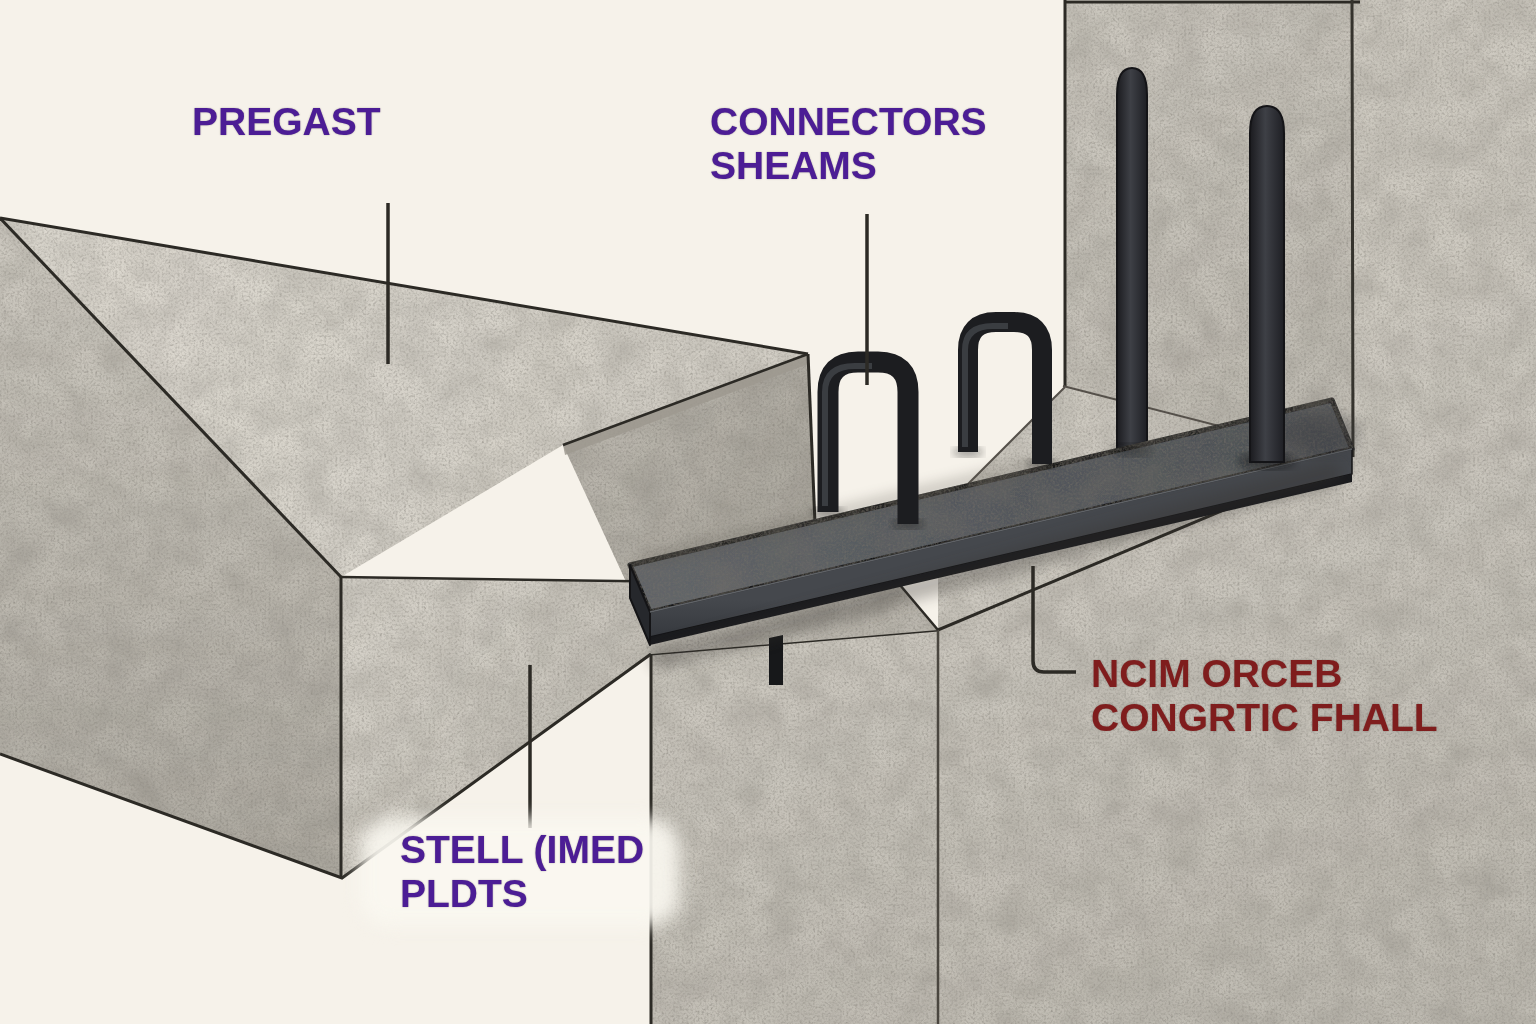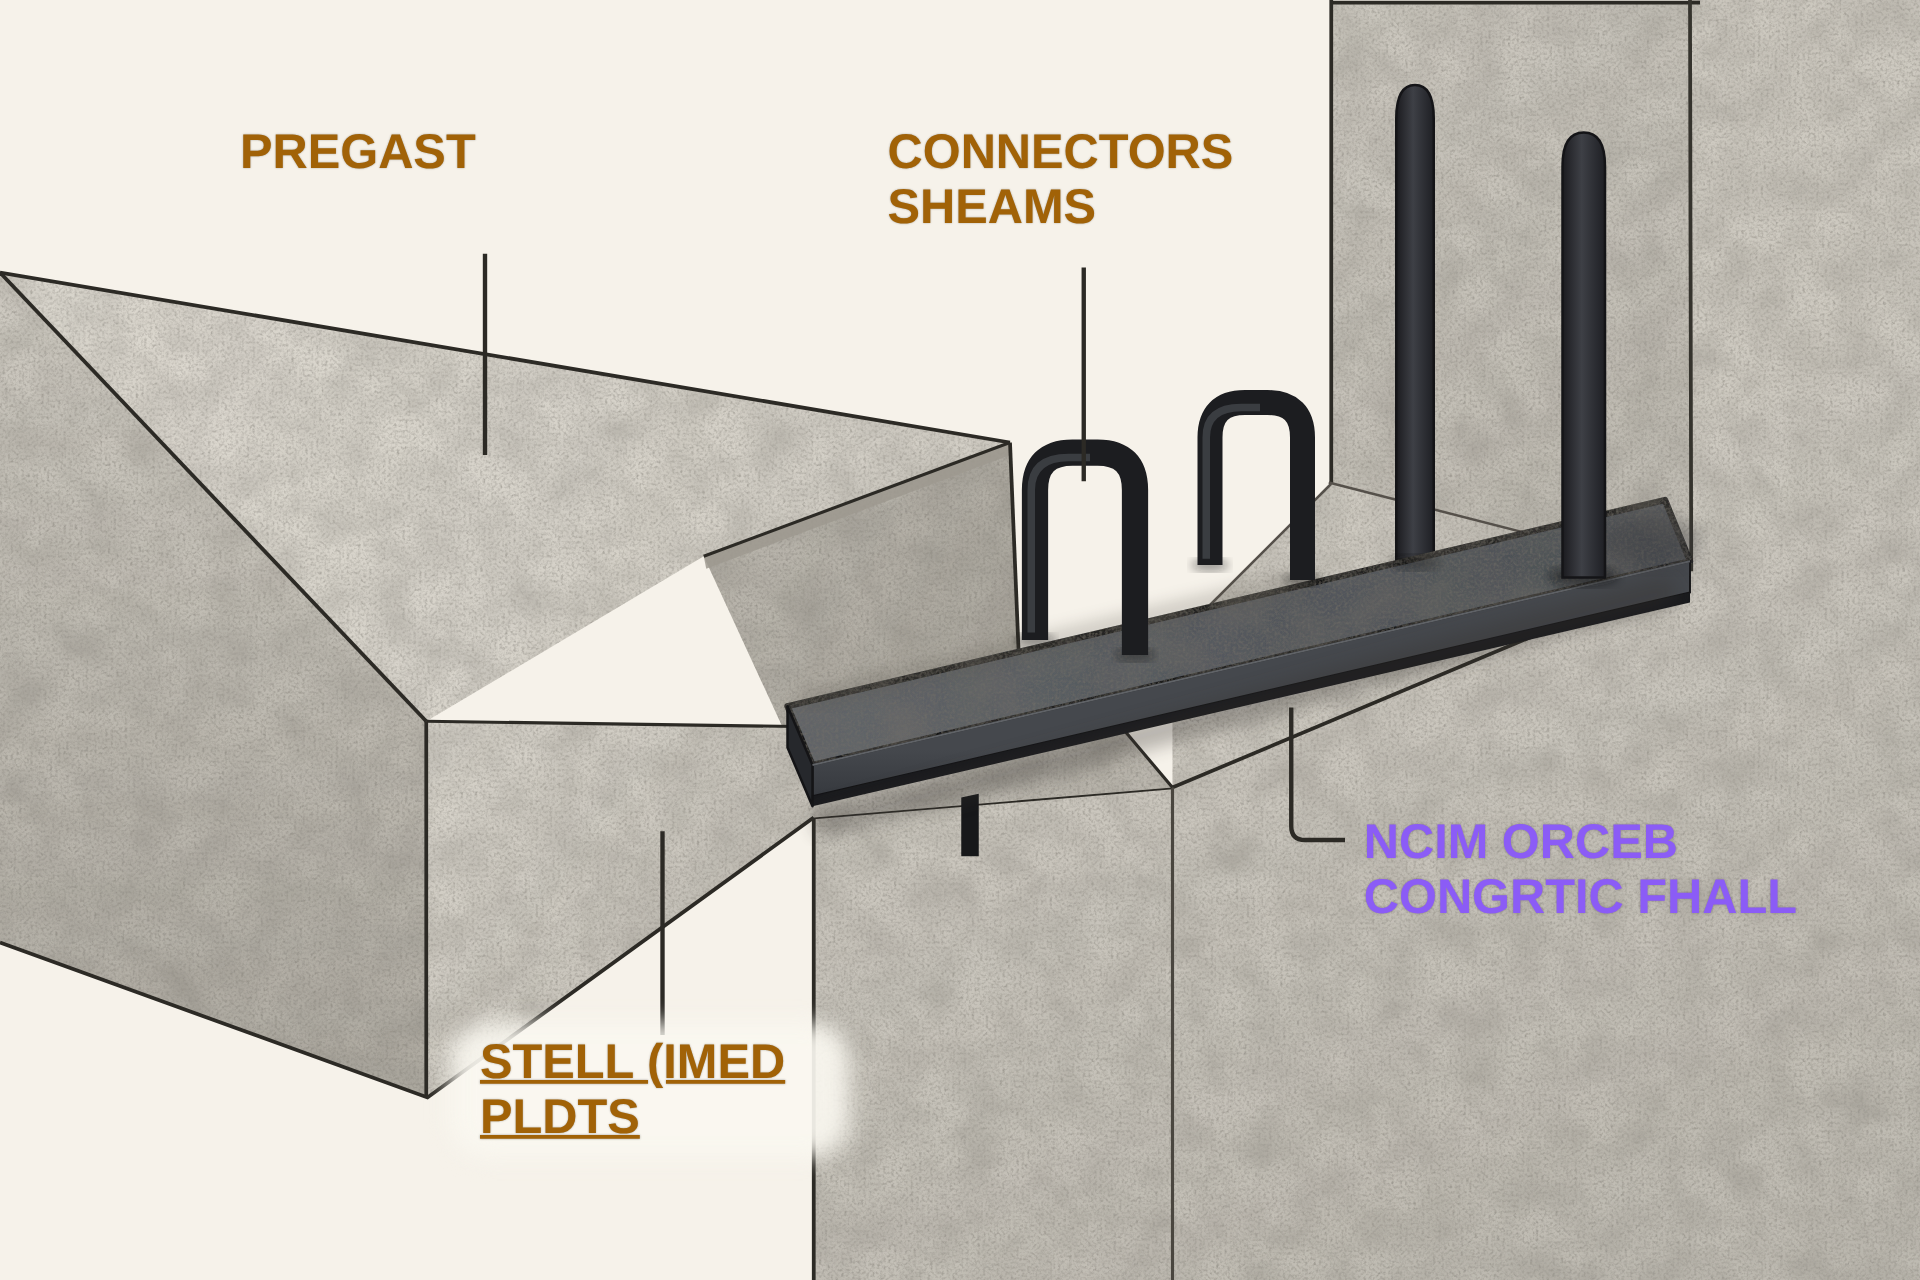--- a/index.html
+++ b/index.html
@@ -3,24 +3,24 @@
 <meta charset="utf-8">
 <style>
   html,body{margin:0;padding:0;background:#f6f2ea;}
   .stage{
     position:relative;width:1536px;height:1024px;overflow:hidden;
     background:#f6f2ea;font-family:"Liberation Sans",sans-serif;
   }
   .stage svg{position:absolute;left:0;top:0;}
   .label{
     position:absolute;font-weight:bold;font-size:39px;line-height:44px;
-    letter-spacing:0px;color:#a16207;white-space:nowrap;z-index:5;
+    letter-spacing:0px;color:#4c1d95;white-space:nowrap;z-index:5;
     text-shadow:0 0 1.5px rgba(58,54,47,.45);
   }
-  .label--wall{color:#8b5cf6;text-shadow:0 0 2px rgba(89,84,75,.5);}
+  .label--wall{color:#7f1d1d;text-shadow:0 0 2px rgba(89,84,75,.5);}
   .smudge{
     position:absolute;background:rgba(250,247,240,.92);filter:blur(9px);
     border-radius:30px;z-index:4;
   }
 </style>
 </head>
 <body>
 
 <div class="stage">
 
@@ -178,18 +178,18 @@
   <div class="label" style="left:710px;top:100px;">
     <div>CONNECTORS</div>
     <div>SHEAMS</div>
   </div>
 
   <div class="label label--wall" style="left:1091px;top:652px;">
     <div>NCIM ORCEB</div>
     <div>CONGRTIC FHALL</div>
   </div>
 
-  <div class="label" style="left:384px;top:828px;text-decoration:underline;">
+  <div class="label" style="left:400px;top:828px;">
     <div>STELL (IMED</div>
     <div>PLDTS</div>
   </div>
 
 </div>
 
 </body></html>

